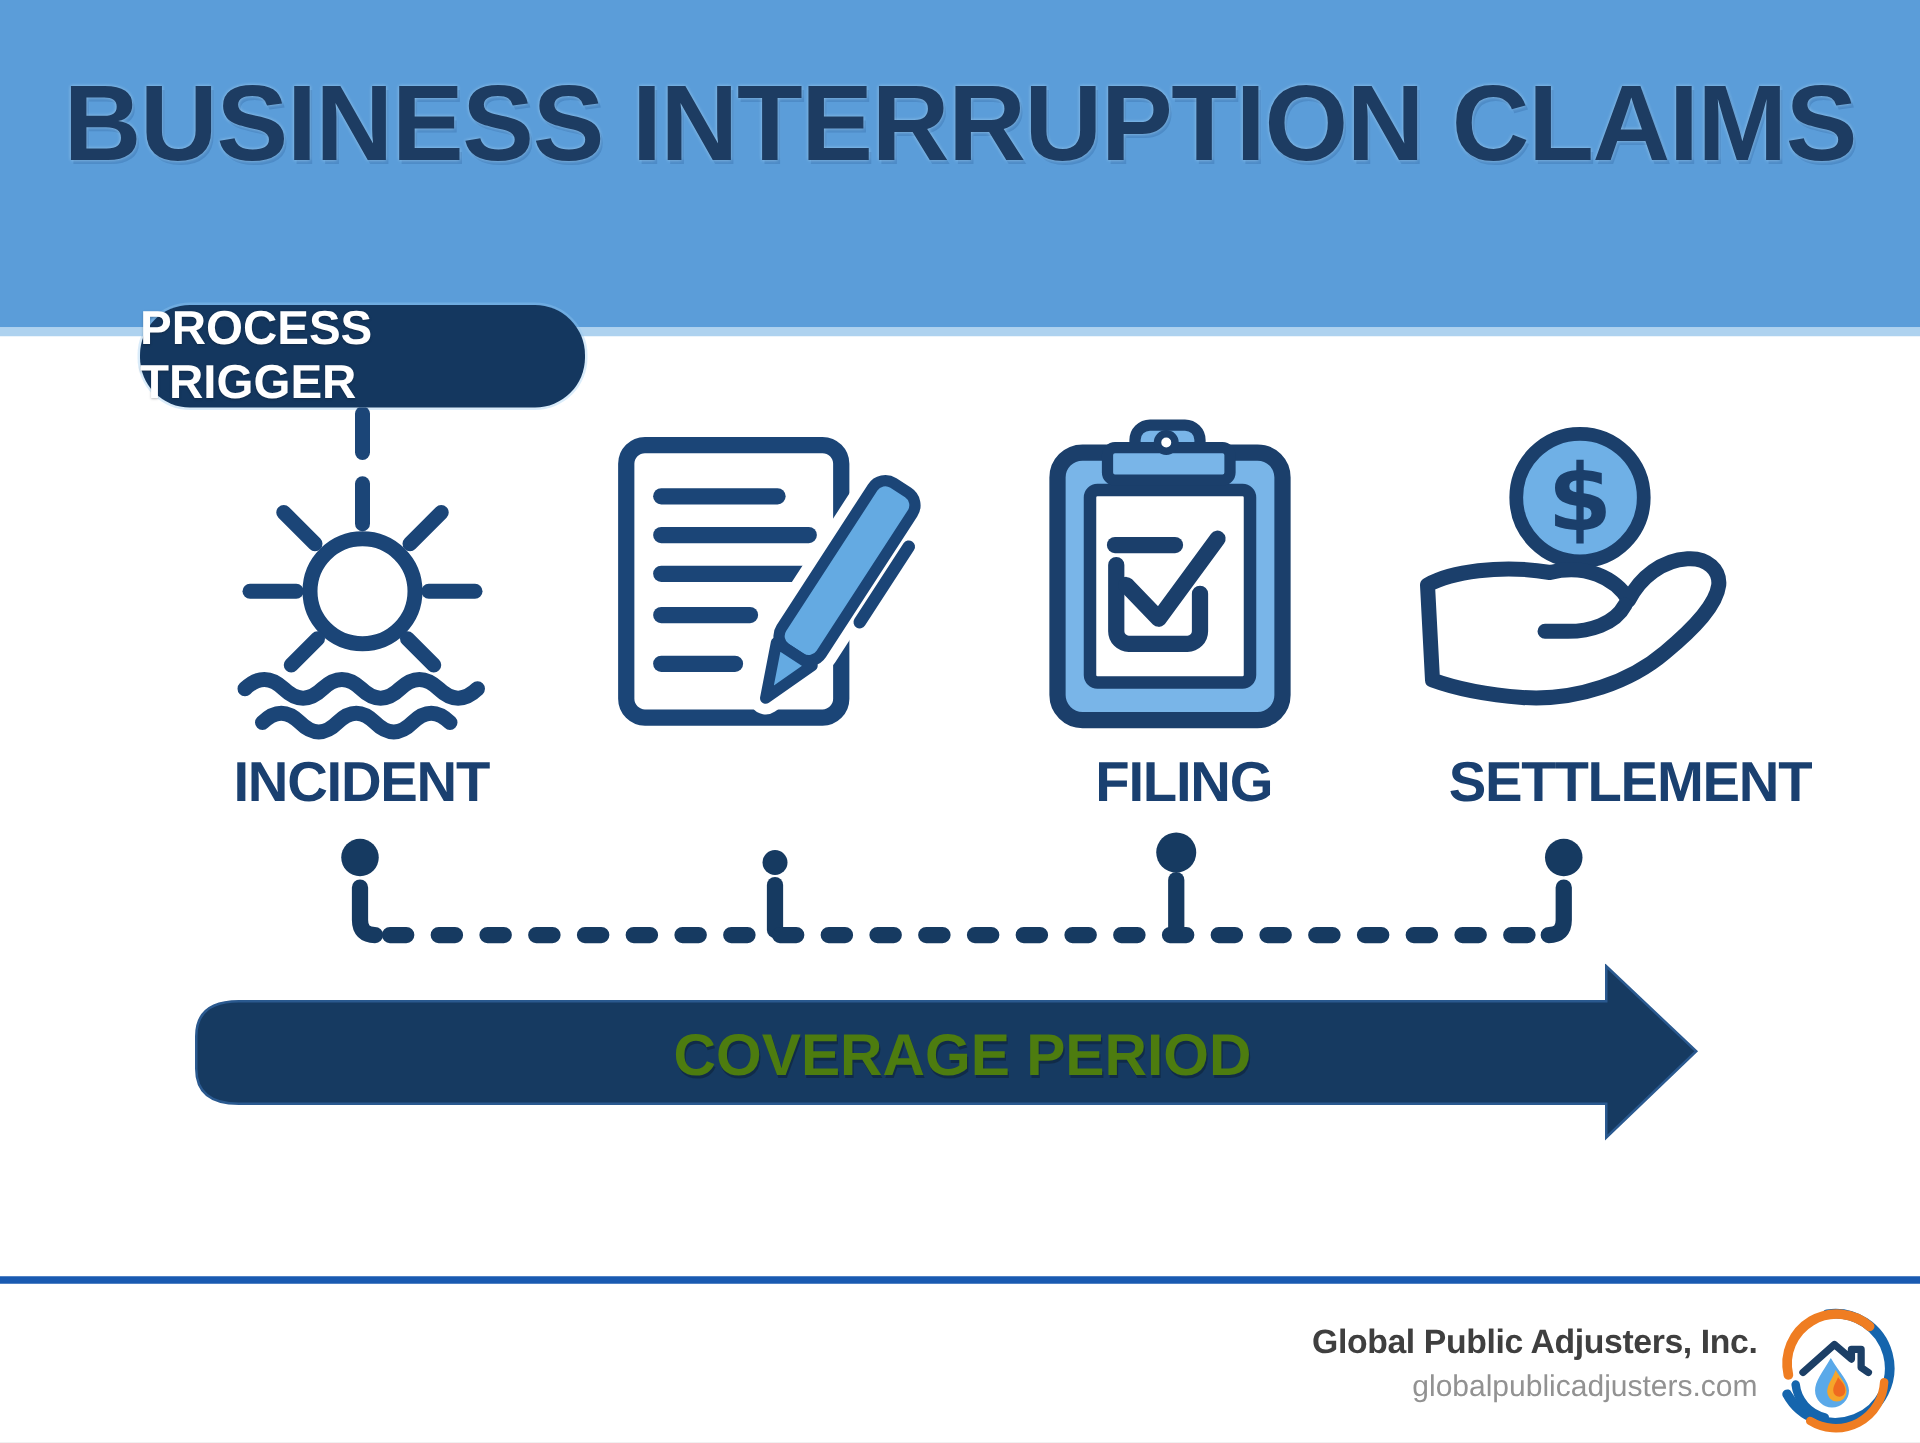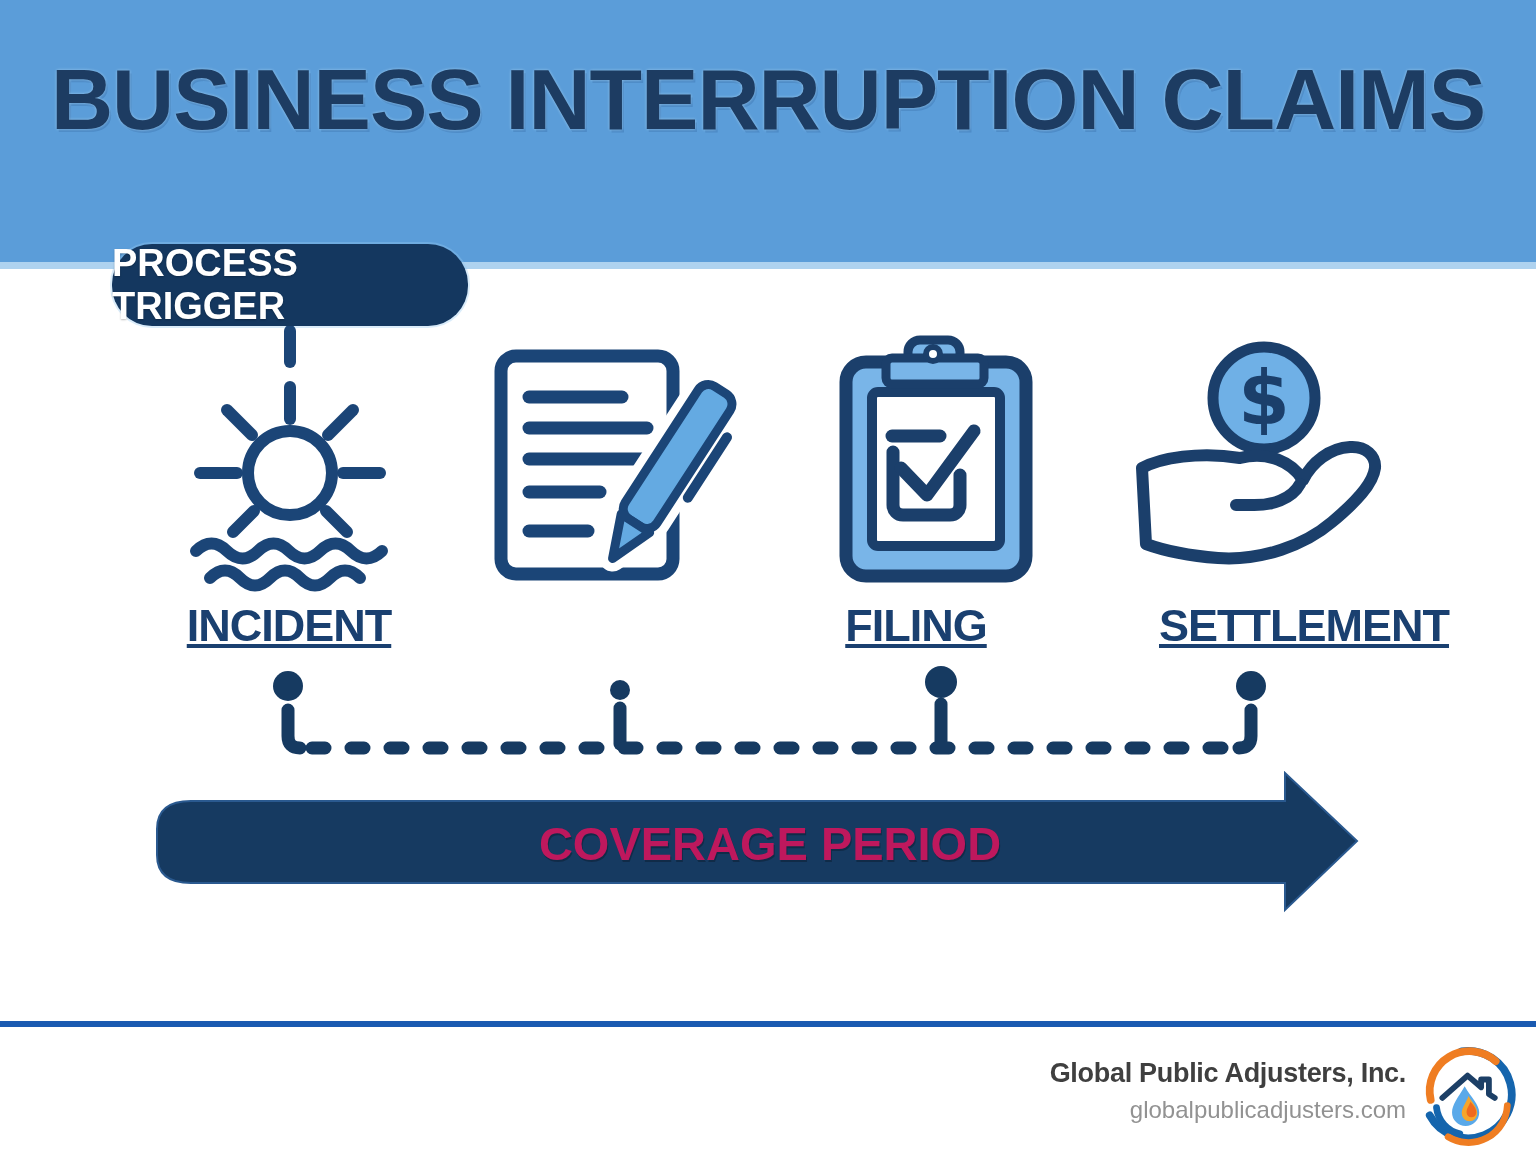--- a/index.html
+++ b/index.html
@@ -28,27 +28,27 @@
     background:#14375f;border-radius:40px;display:flex;align-items:center;justify-content:center;
     box-shadow:0 0 0 2px rgba(150,200,240,.35);
   }
   .pill span{
     color:#ffffff;font-weight:bold;font-size:38px;letter-spacing:0px;
     text-shadow:0 1px 2px rgba(0,0,0,.25);
   }
   
   .step-label{
     position:absolute;top:600px;width:400px;text-align:center;
-    color:#1a4070;font-weight:bold;font-size:45px;letter-spacing:-1px;text-decoration:underline;
+    color:#1a4070;font-weight:bold;font-size:45px;letter-spacing:-1px;
   }
   .icon-svg{position:absolute;}
   
   .coverage-label{
     position:absolute;left:400px;top:816px;width:740px;text-align:center;
-    color:#be185d;font-weight:bold;font-size:47px;letter-spacing:0px;
+    color:#4d7c0f;font-weight:bold;font-size:47px;letter-spacing:0px;
     text-shadow:1px 2px 0 rgba(0,0,0,.25);
   }
   
   .divider{position:absolute;left:0;top:1021px;width:1536px;height:6px;background:#1a5ab1;}
   .footer-text{position:absolute;right:130px;top:1058px;text-align:right;}
   .company{color:#3f3f3f;font-weight:bold;font-size:27px;letter-spacing:-0.3px;margin-left:44px;}
   .website{color:#929292;font-size:24px;margin-top:7px;}
   .logo{position:absolute;left:1421px;top:1045px;}
 </style>
 </head>
@@ -126,21 +126,21 @@
              C1268,451 1292,462 1303,480
              C1312,462 1330,448 1350,447
              C1366,446 1376,456 1375,468
              C1373,484 1356,502 1332,522
              C1305,545 1262,561 1218,558
              C1192,556 1165,551 1146,544 Z" fill="#ffffff" stroke="#1b3f6b" stroke-width="12" stroke-linejoin="round"></path>
     <path d="M1300,484 C1292,499 1272,506 1250,505 L1236,505" fill="none" stroke="#1b3f6b" stroke-width="12" stroke-linecap="round"></path>
   </svg>
 
   <div class="step-label" style="left:89px;">INCIDENT</div>
-  <div class="step-label" style="left:716px;">FILING</div>
+  <div class="step-label" style="left:747px;">FILING</div>
   <div class="step-label" style="left:1104px;">SETTLEMENT</div>
 
   <svg class="icon-svg" style="left:150px;top:660px;" width="1180" height="110" viewBox="150 660 1180 110">
     <g fill="#163a61">
       <circle cx="288" cy="686" r="15"></circle>
       <circle cx="620" cy="690" r="10"></circle>
       <circle cx="941" cy="682" r="16"></circle>
       <circle cx="1251" cy="686" r="15"></circle>
     </g>
     <g fill="none" stroke="#163a61" stroke-width="13">

